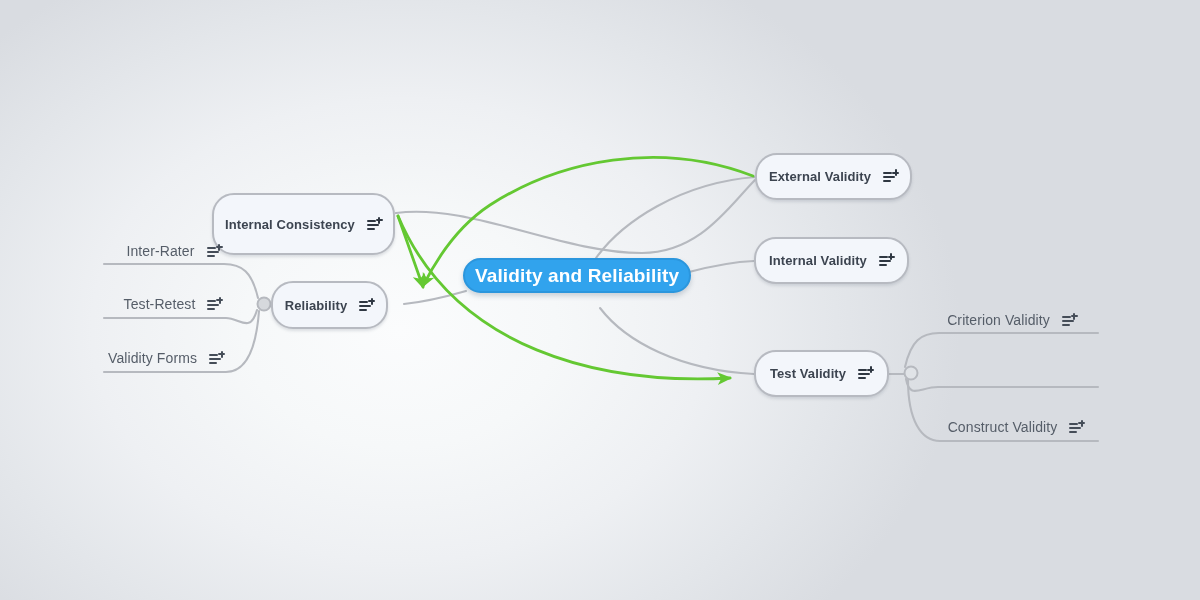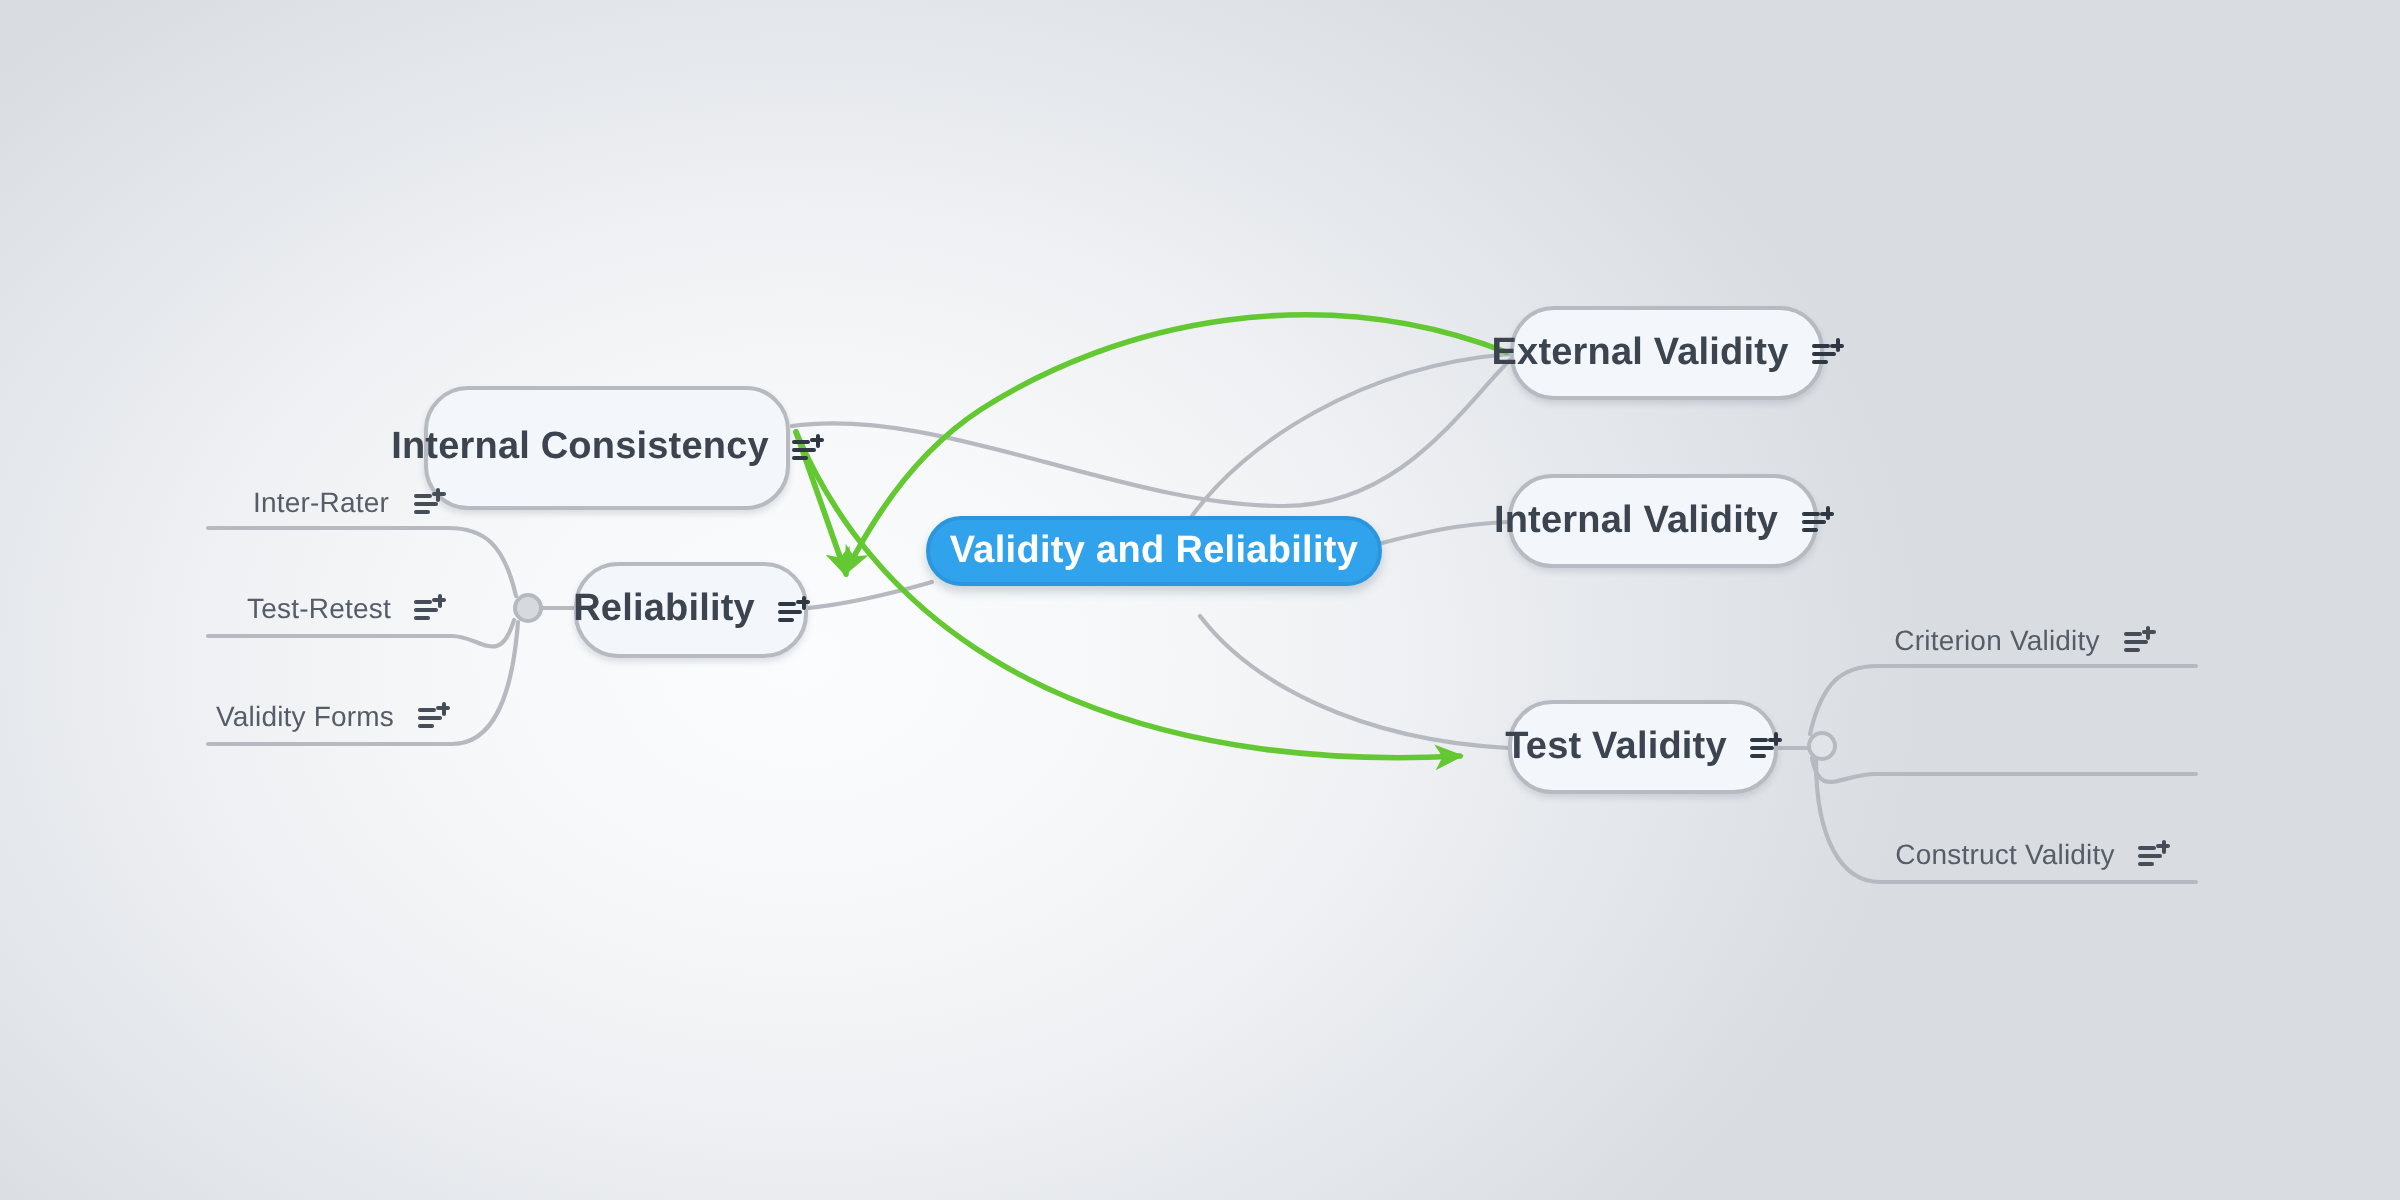--- a/index.html
+++ b/index.html
@@ -40,21 +40,21 @@
   }
   
   .node.boxed {
     background: #f3f6fb;
     border: 2.5px solid #b7bac1;
     border-radius: 22px;
     padding: 0 18px;
     box-shadow: 0 2px 3px rgba(90,100,115,0.18);
   }
   .node.boxed .label {
-    font-size: 19px;
+    font-size: 13px;
     font-weight: bold;
     color: #3c4450;
     letter-spacing: 0.1px;
   }
   
   .node.root {
     background: #31a3ed;
     border: 2.5px solid #2b96dd;
     border-radius: 28px;
     padding: 0 24px;
@@ -181,21 +181,21 @@
   <div class="node boxed" style="left:212px; top:193px; width:183px; height:62px;align-items:center;">
     <span class="label">Internal Consistency</span>
     <span class="note-icon">
       <i class="l1"></i>
         <i class="l2"></i>
         <i class="l3"></i>
         <span class="plus"></span>
     </span>
   </div>
 
-  <div class="node boxed" style="left:287px; top:281px; width:117px; height:48px;">
+  <div class="node boxed" style="left:271px; top:281px; width:117px; height:48px;">
     <span class="label">Reliability</span>
     <span class="note-icon">
       <i class="l1"></i>
         <i class="l2"></i>
         <i class="l3"></i>
         <span class="plus"></span>
     </span>
   </div>
 
   <div class="node plain" style="left:119px; top:238px; width:110px; height:26px;">

